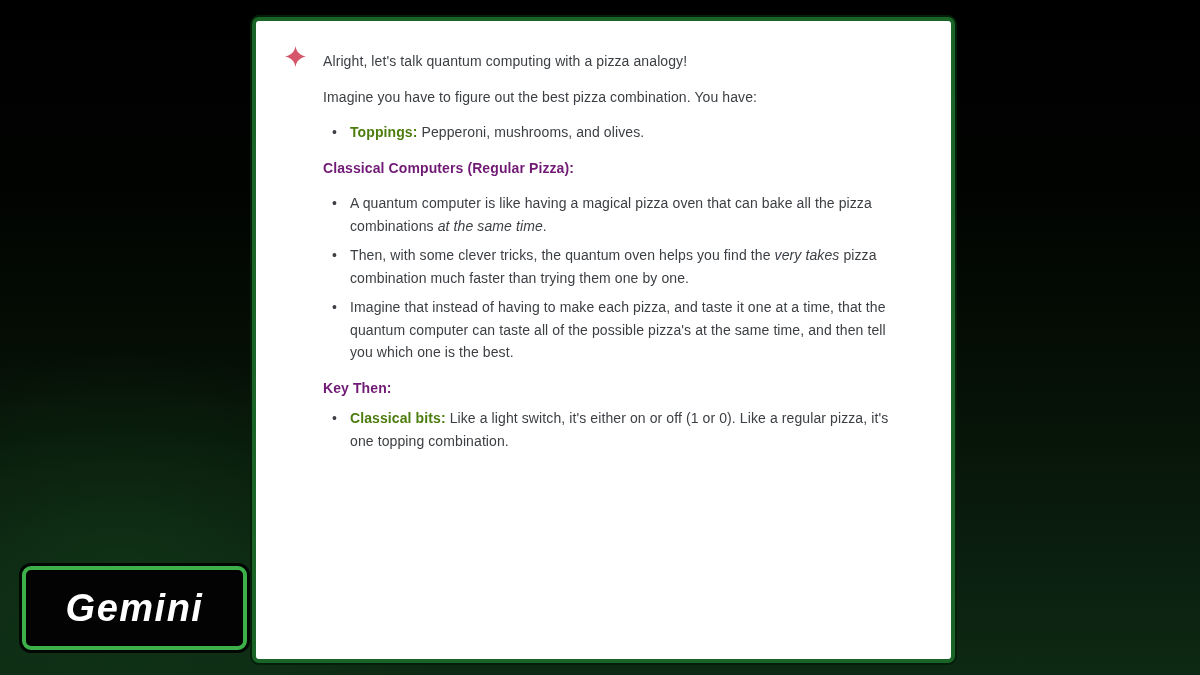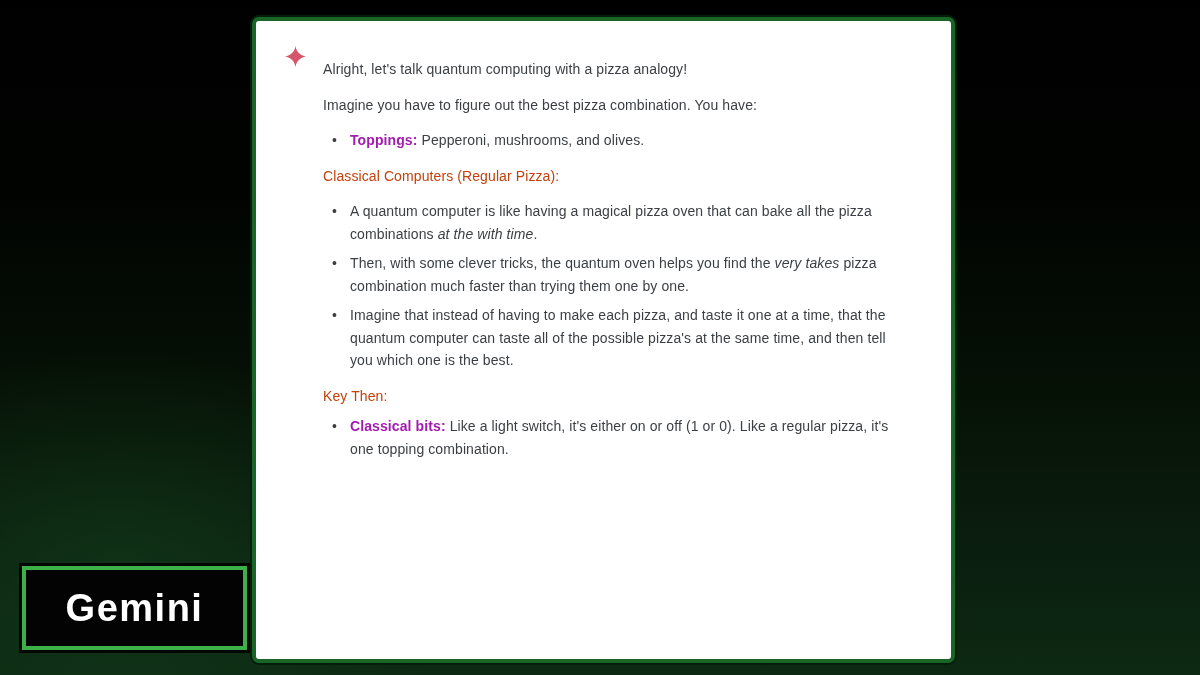--- a/index.html
+++ b/index.html
@@ -28,40 +28,40 @@
     box-shadow: 0 0 0 2px #041f09;
   }
   .card-inner { position: relative; width: 100%; height: 100%; overflow: hidden; border-radius: 3px; }
   .sparkle { position: absolute; left: 29px; top: 25px; width: 21px; height: 21px; }
   .sparkle svg { display: block; width: 21px; height: 21px; }
   .message {
     position: absolute; left: 67px; top: 25px; width: 578px;
     font-size: 14px; line-height: 22.5px; color: #3b3f43;
     letter-spacing: 0.1px;
   }
-  .message p { margin: 12px 0 13px 0; }
-  .message p.hd { margin: 0 0 8px 0; font-weight: normal; color: #c2410c; }
-  .message strong { font-weight: bold; color: #a21caf; }
+  .message p { margin: 4px 0 13px 0; }
+  .message p.hd { margin: 0 0 8px 0; font-weight: bold; color: #701a75; }
+  .message strong { font-weight: bold; color: #4d7c0f; }
   .message em { font-style: italic; }
   .message ul { margin: 0 0 13px 0; padding: 0 0 0 27px; list-style: none; }
   .message li { position: relative; margin: 0 0 7px 0; }
   .message li:last-child { margin-bottom: 0; }
   .message li::before {
     content: "\2022"; position: absolute; left: -18px; top: 0;
     font-size: 14px; color: #3b3f43;
   }
   
   .watermark {
     position: absolute; left: 22px; top: 566px;
     width: 225px; height: 84px;
     background: #030303;
     border: 4px solid #3db04a;
-    border-radius: 0;
+    border-radius: 9px;
     box-shadow: 0 0 0 3px rgba(0,0,0,0.85);
-    display: flex; align-items: center; justify-content: center;
+    display: flex; align-items: center; justify-content: center; font-style: italic;
   }
   .watermark span {
     color: #ffffff; font-size: 38px; font-weight: bold; letter-spacing: 1.5px;
     font-family: "Liberation Sans", sans-serif;
   }
 </style>
 </head>
 <body>
 
 <div class="stage">
@@ -76,21 +76,21 @@
       <div class="message">
           <p><span>Alright, let's talk quantum computing with a pizza analogy!</span></p>
           <p><span>Imagine you have to figure out the best pizza combination. You have:</span></p>
           <ul>
             <li><strong>Toppings:</strong><span> Pepperoni, mushrooms, and olives.</span></li>
           </ul>
           <p class="hd"><span>Classical Computers (Regular Pizza):</span></p>
           <ul>
           </ul>
           <ul>
-            <li><span>A quantum computer is like having a magical pizza oven that can bake all the pizza combinations </span><em>at the with time</em><span>.</span></li>
+            <li><span>A quantum computer is like having a magical pizza oven that can bake all the pizza combinations </span><em>at the same time</em><span>.</span></li>
             <li><span>Then, with some clever tricks, the quantum oven helps you find the </span><em>very takes</em><span> pizza combination much faster than trying them one by one.</span></li>
             <li><span>Imagine that instead of having to make each pizza, and taste it one at a time, that the quantum computer can taste all of the possible pizza's at the same time, and then tell you which one is the best.</span></li>
           </ul>
           <p class="hd"><span>Key Then:</span></p>
           <ul>
             <li><strong>Classical bits:</strong><span> Like a light switch, it's either on or off (1 or 0). Like a regular pizza, it's one topping combination.</span></li>
           </ul>
         </div>
     </div>
   </div>

